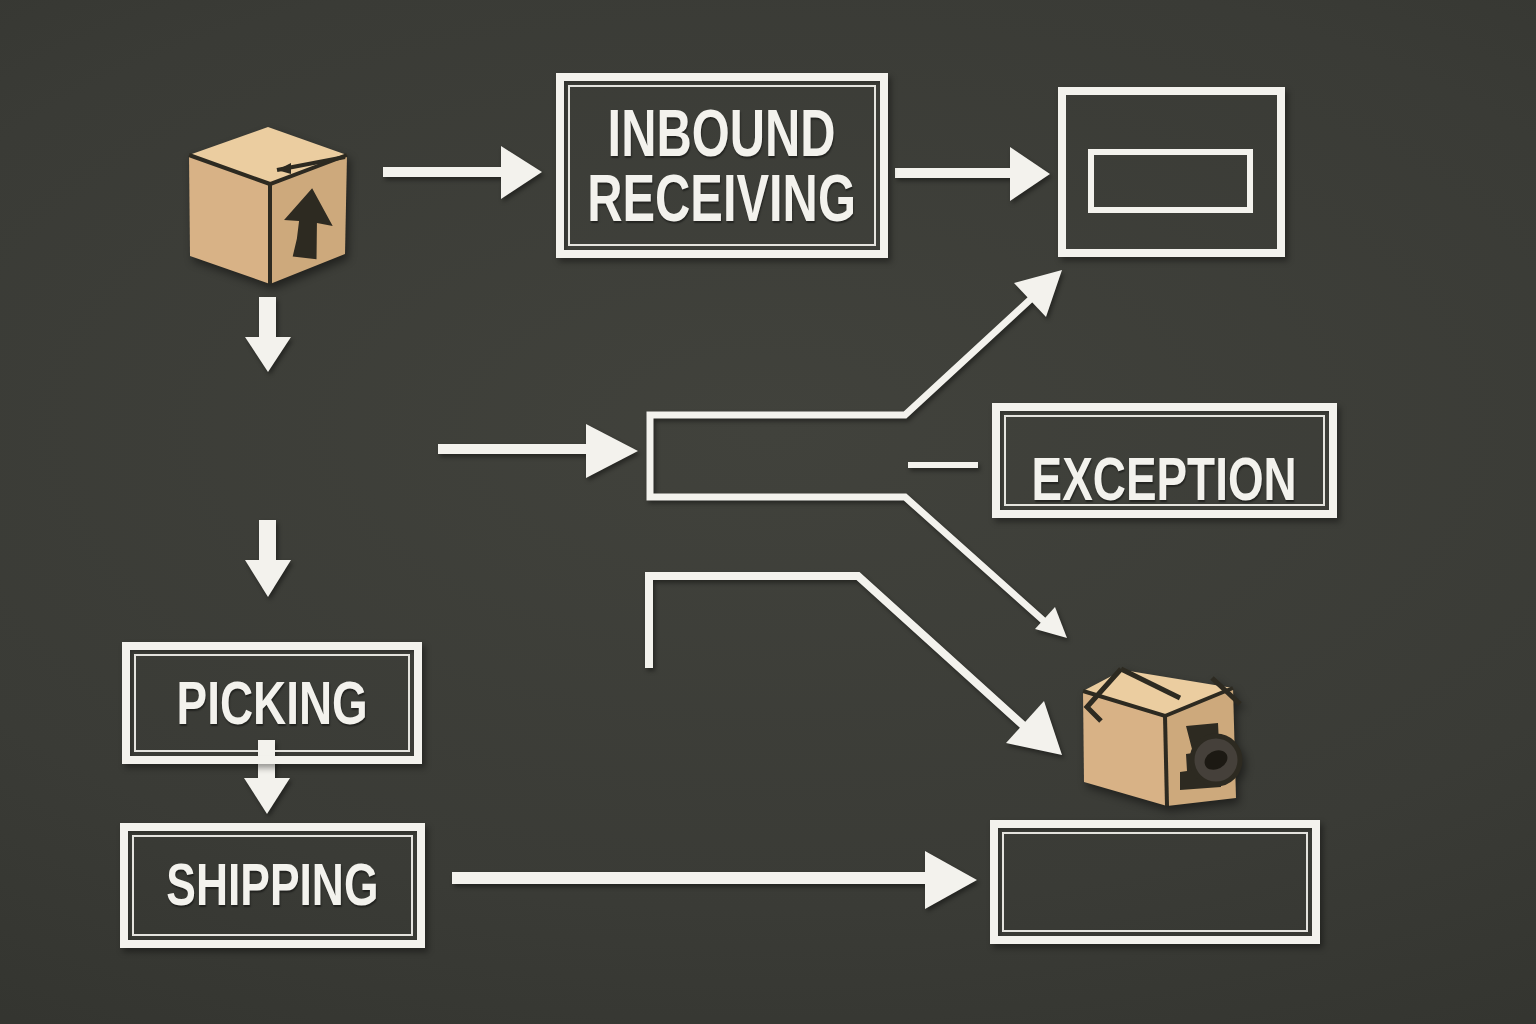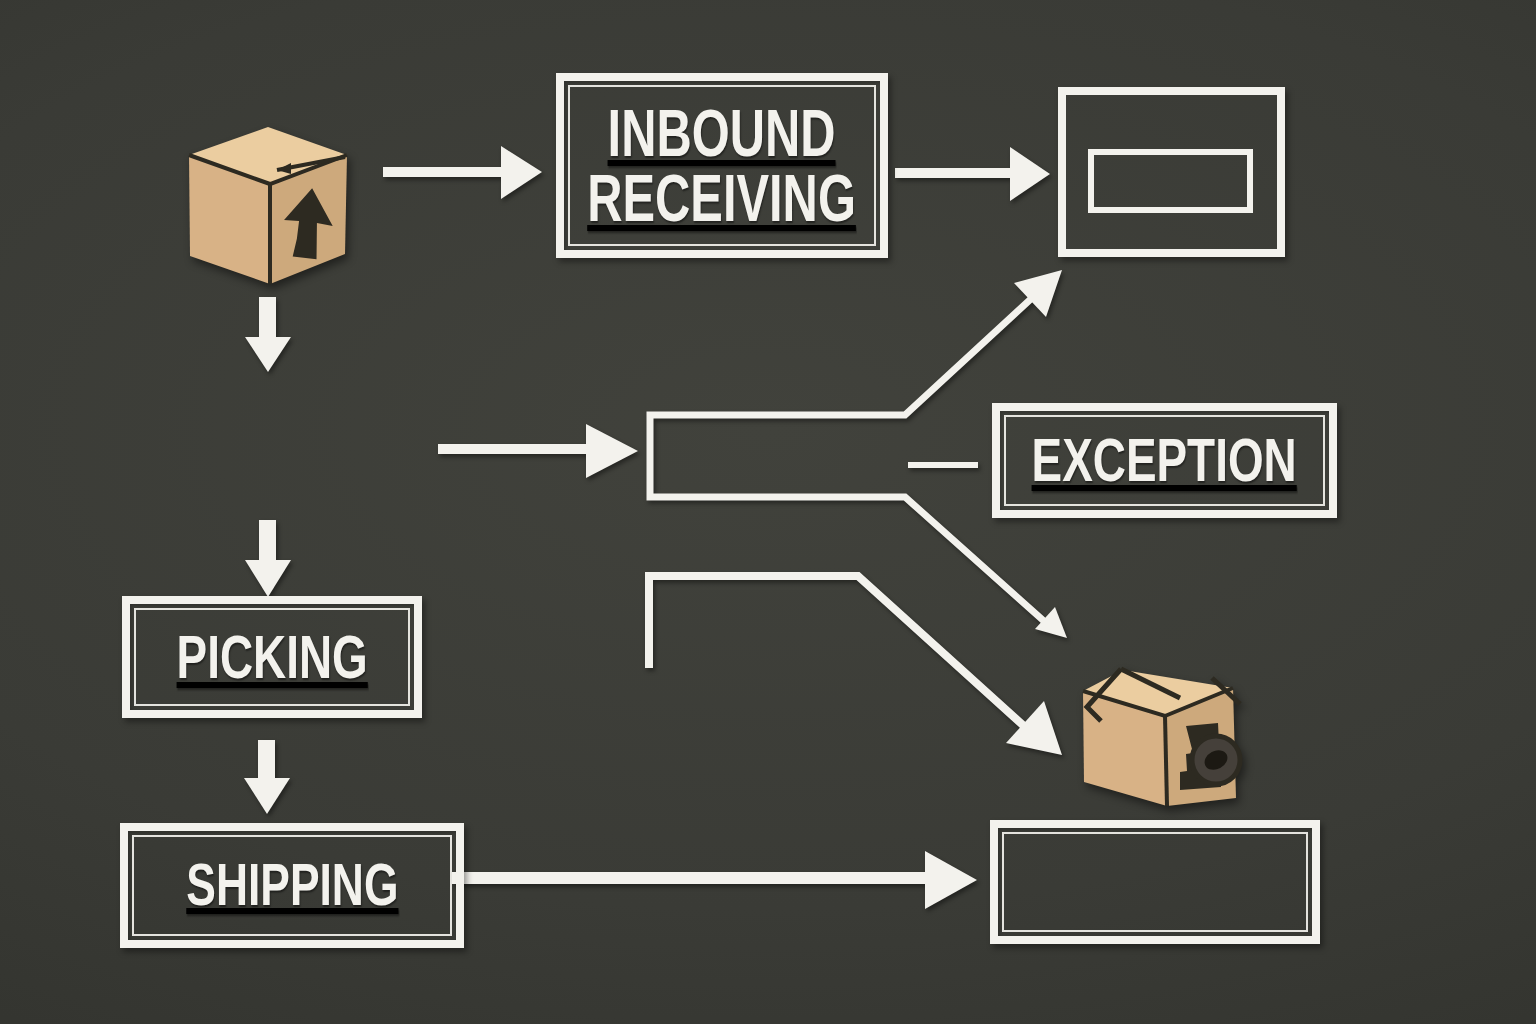--- a/index.html
+++ b/index.html
@@ -25,46 +25,45 @@
   svg.layer{position:absolute;inset:0;width:1536px;height:1024px;}
   .sh{filter:drop-shadow(2px 3px 2px rgba(0,0,0,0.40));}
   .sh2{filter:drop-shadow(3px 5px 4px rgba(0,0,0,0.45));}
 
   
   .node{
     position:absolute;
     border:8px solid var(--line);
     display:flex;align-items:center;justify-content:center;
     box-shadow:3px 4px 6px rgba(0,0,0,0.38), inset 2px 2px 3px rgba(0,0,0,0.18);
-    text-decoration:underline;
   }
   .node::before{
     content:"";position:absolute;inset:4px;
     border:2.5px solid var(--line);
     opacity:.92;pointer-events:none;
   }
   .node .lbl{
     color:var(--line);
     font-weight:700;
     letter-spacing:0px;
     white-space:pre-line;
     text-align:center;
     line-height:0.98;
     transform:scaleX(0.74);
     text-shadow:1px 2px 2px rgba(0,0,0,0.45);
   }
   #node-inbound{left:556px;top:73px;width:332px;height:185px;}
   #node-inbound .lbl{font-size:66px;}
   #node-putaway{left:120px;top:385px;width:300px;height:125px;}
   #node-putaway .lbl{font-size:64px;}
-  #node-exception{left:992px;top:403px;width:345px;height:115px;}
+  #node-exception{left:992px;top:403px;width:345px;height:115px;align-items:flex-end;}
   #node-exception .lbl{font-size:62px;}
-  #node-picking{left:122px;top:596px;width:300px;height:122px;}
+  #node-picking{left:122px;top:642px;width:300px;height:122px;}
   #node-picking .lbl{font-size:62px;}
-  #node-shipping{left:120px;top:823px;width:344px;height:125px;justify-content:center;}
+  #node-shipping{left:120px;top:823px;width:305px;height:125px;justify-content:center;}
   #node-shipping .lbl{font-size:60px;}
 
   
   #node-dock{
     position:absolute;left:1058px;top:87px;width:227px;height:170px;
     border:8px solid var(--line);
     box-shadow:3px 4px 6px rgba(0,0,0,0.38);
   }
   #node-dock-inner{
     position:absolute;left:22px;top:54px;width:165px;height:64px;

